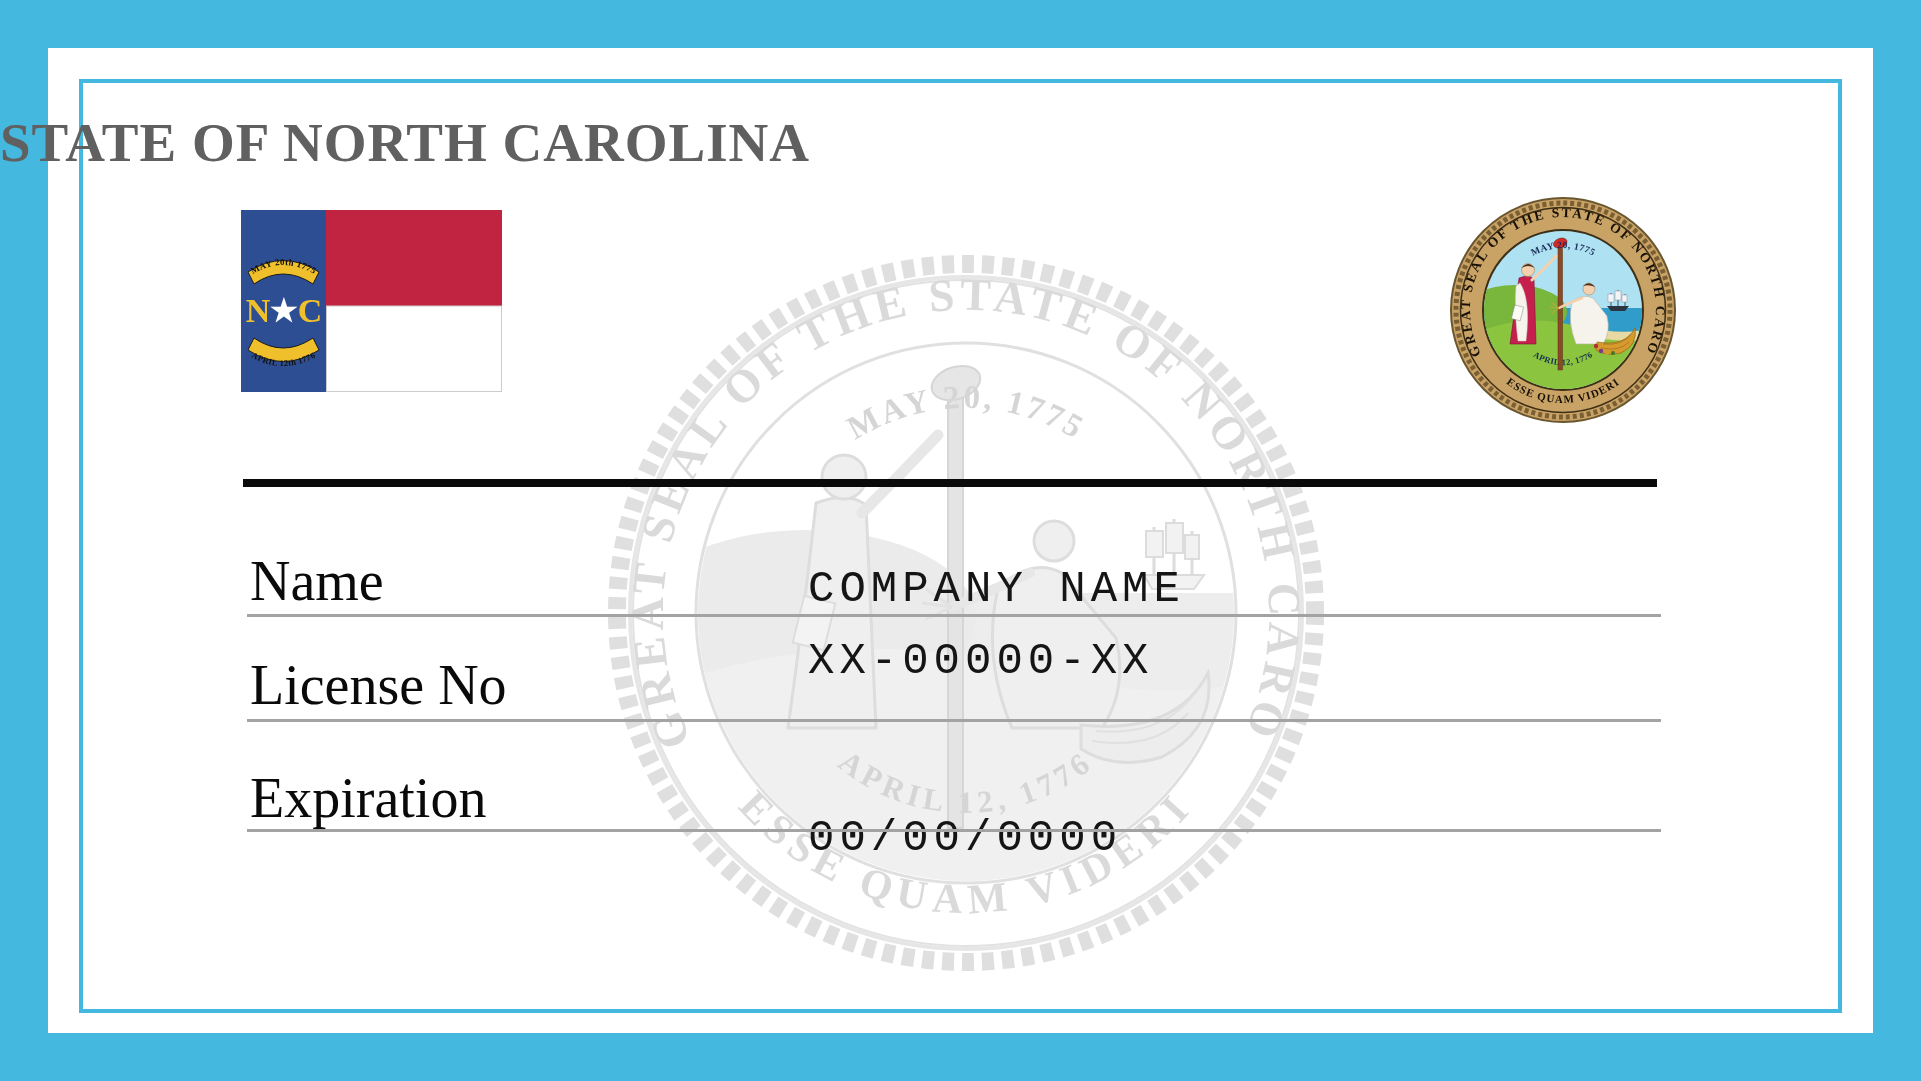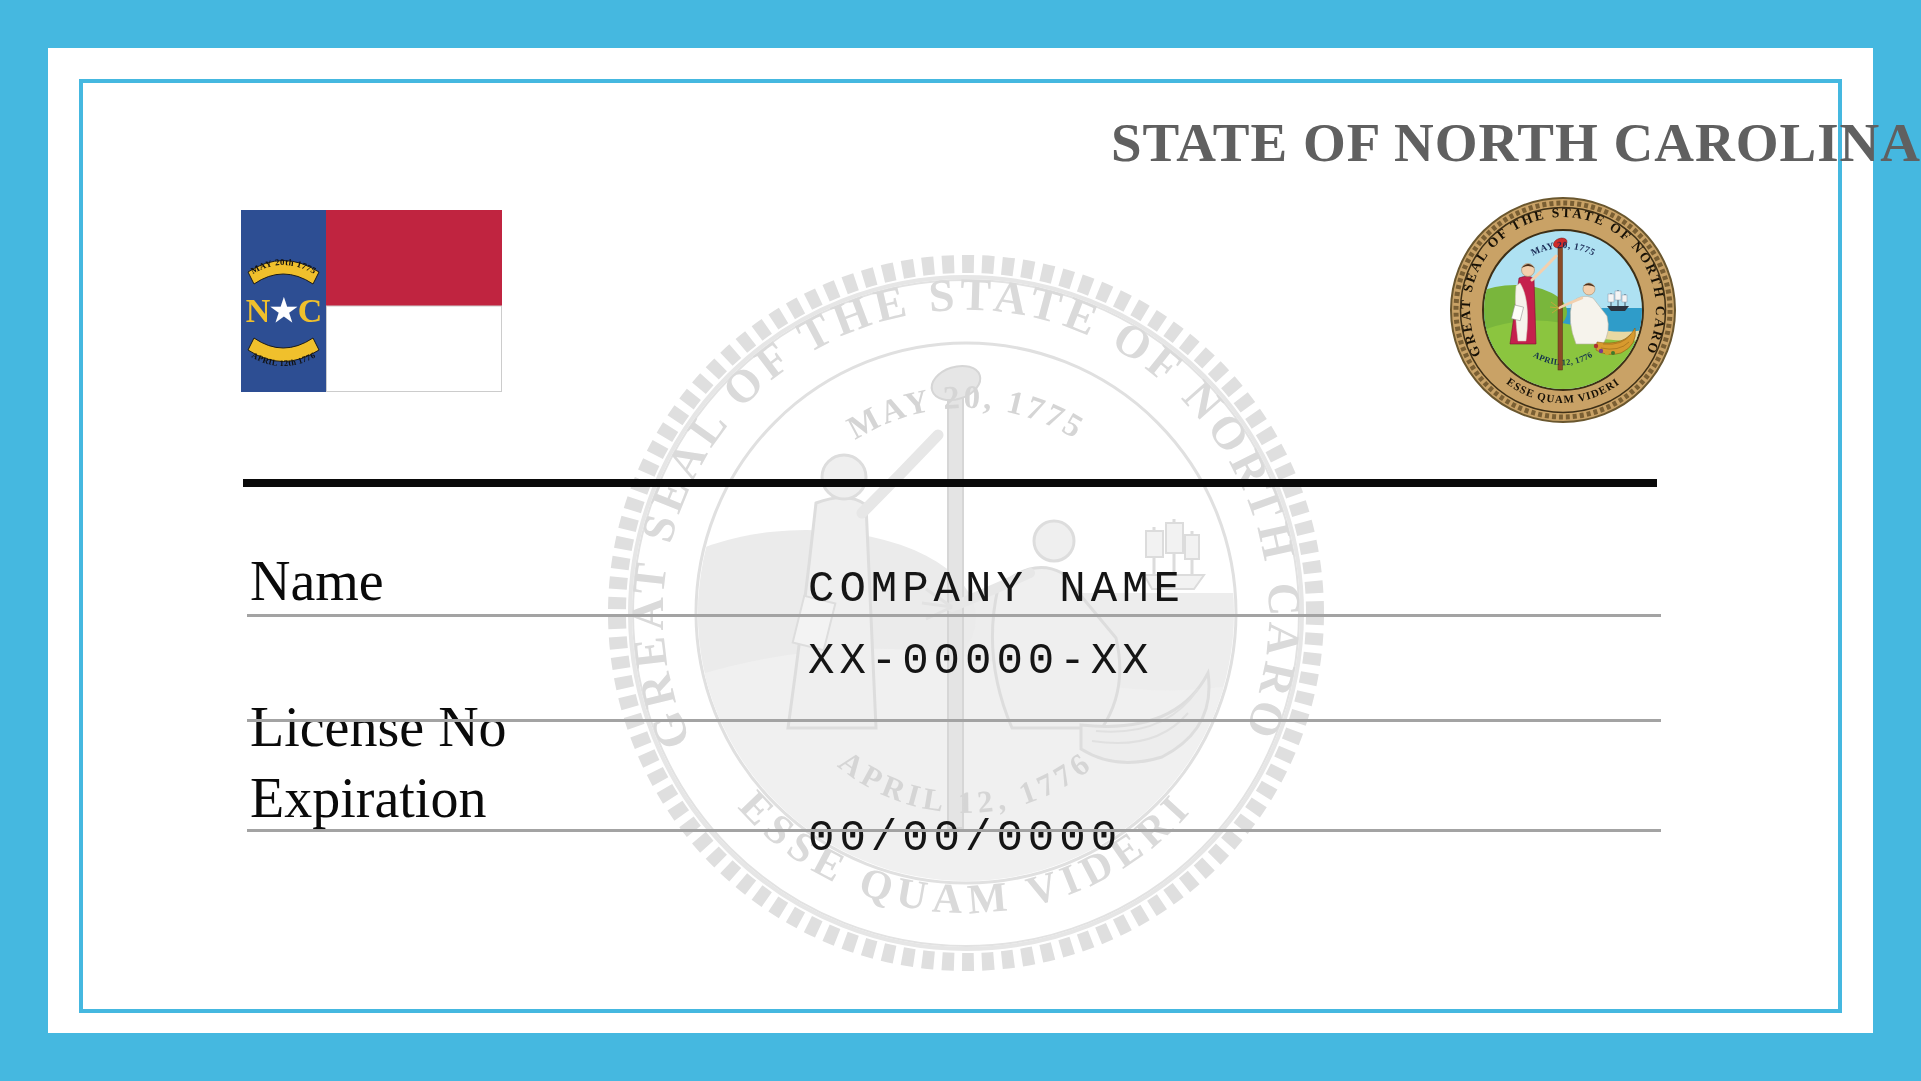--- a/index.html
+++ b/index.html
@@ -1,33 +1,33 @@
 <!DOCTYPE html>
 <html><head>
 <meta charset="utf-8">
 <style>
   html,body{margin:0;padding:0;width:1921px;height:1081px;overflow:hidden;background:#ffffff;}
   #stage{position:relative;width:1921px;height:1081px;background:#ffffff;font-family:"Liberation Serif",serif;}
   
   .outer-frame{position:absolute;inset:0;border:48px solid #45b8e0;box-sizing:border-box;}
   .inner-frame-line{position:absolute;left:79px;top:79px;right:79px;bottom:68px;border:4px solid #45b8e0;box-sizing:border-box;background:transparent;}
   
-  .state-title{position:absolute;top:111px;left:0;width:100%;text-align:right;
+  .state-title{position:absolute;top:111px;left:0;width:100%;text-align:left;
     font-family:"Liberation Serif",serif;font-weight:bold;font-size:55px;letter-spacing:1px;color:#606060;}
   
   .license-type{position:absolute;top:404px;left:0;width:100%;text-align:center;
     font-family:"DejaVu Serif",serif;font-weight:bold;font-size:62px;color:#050505;
     text-shadow:1px 0 0 #050505;letter-spacing:3px;}
   .title-rule{position:absolute;left:243px;top:479px;width:1414px;height:8px;background:#0a0a0a;}
   
   .field-label{position:absolute;left:250px;font-family:"Liberation Serif",serif;font-size:56px;line-height:1;color:#0a0a0a;}
   .field-value{position:absolute;left:808px;font-family:"Liberation Mono",monospace;font-size:44px;line-height:1;letter-spacing:5px;color:#151515;text-align:right;}
   .field-underline{position:absolute;left:247px;width:1414px;height:3px;background:#a3a3a3;}
   .lbl-1{top:553px;text-align:right;} .val-1{top:567px;} .ul-1{top:614px;}
-  .lbl-2{top:657px;margin-top:42px;} .val-2{top:639px;} .ul-2{top:719px;}
+  .lbl-2{top:657px;} .val-2{top:639px;} .ul-2{top:719px;}
   .lbl-3{top:770px;} .val-3{top:816px;} .ul-3{top:829px;}
   
   .nc-flag{position:absolute;left:241px;top:210px;width:261px;height:182px;}
   .nc-state-seal{position:absolute;left:1450px;top:197px;width:226px;height:226px;}
   .watermark-seal{position:absolute;left:603px;top:250px;width:726px;height:726px;z-index:1;}
   .content-layer{position:absolute;inset:0;z-index:2;}
   svg text{font-family:"Liberation Serif",serif;}
 </style>
 </head>
 <body>

